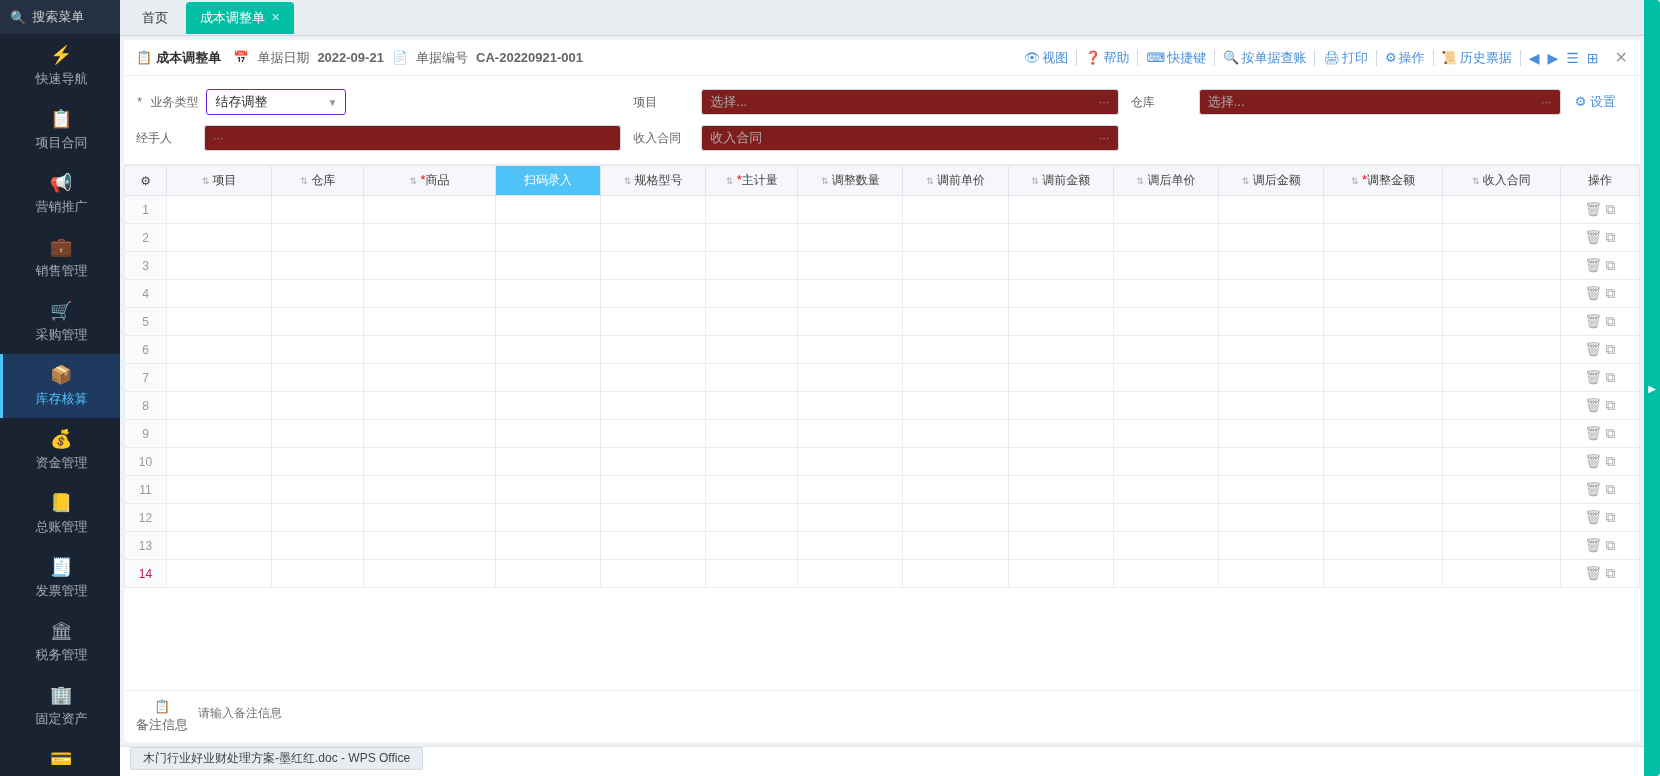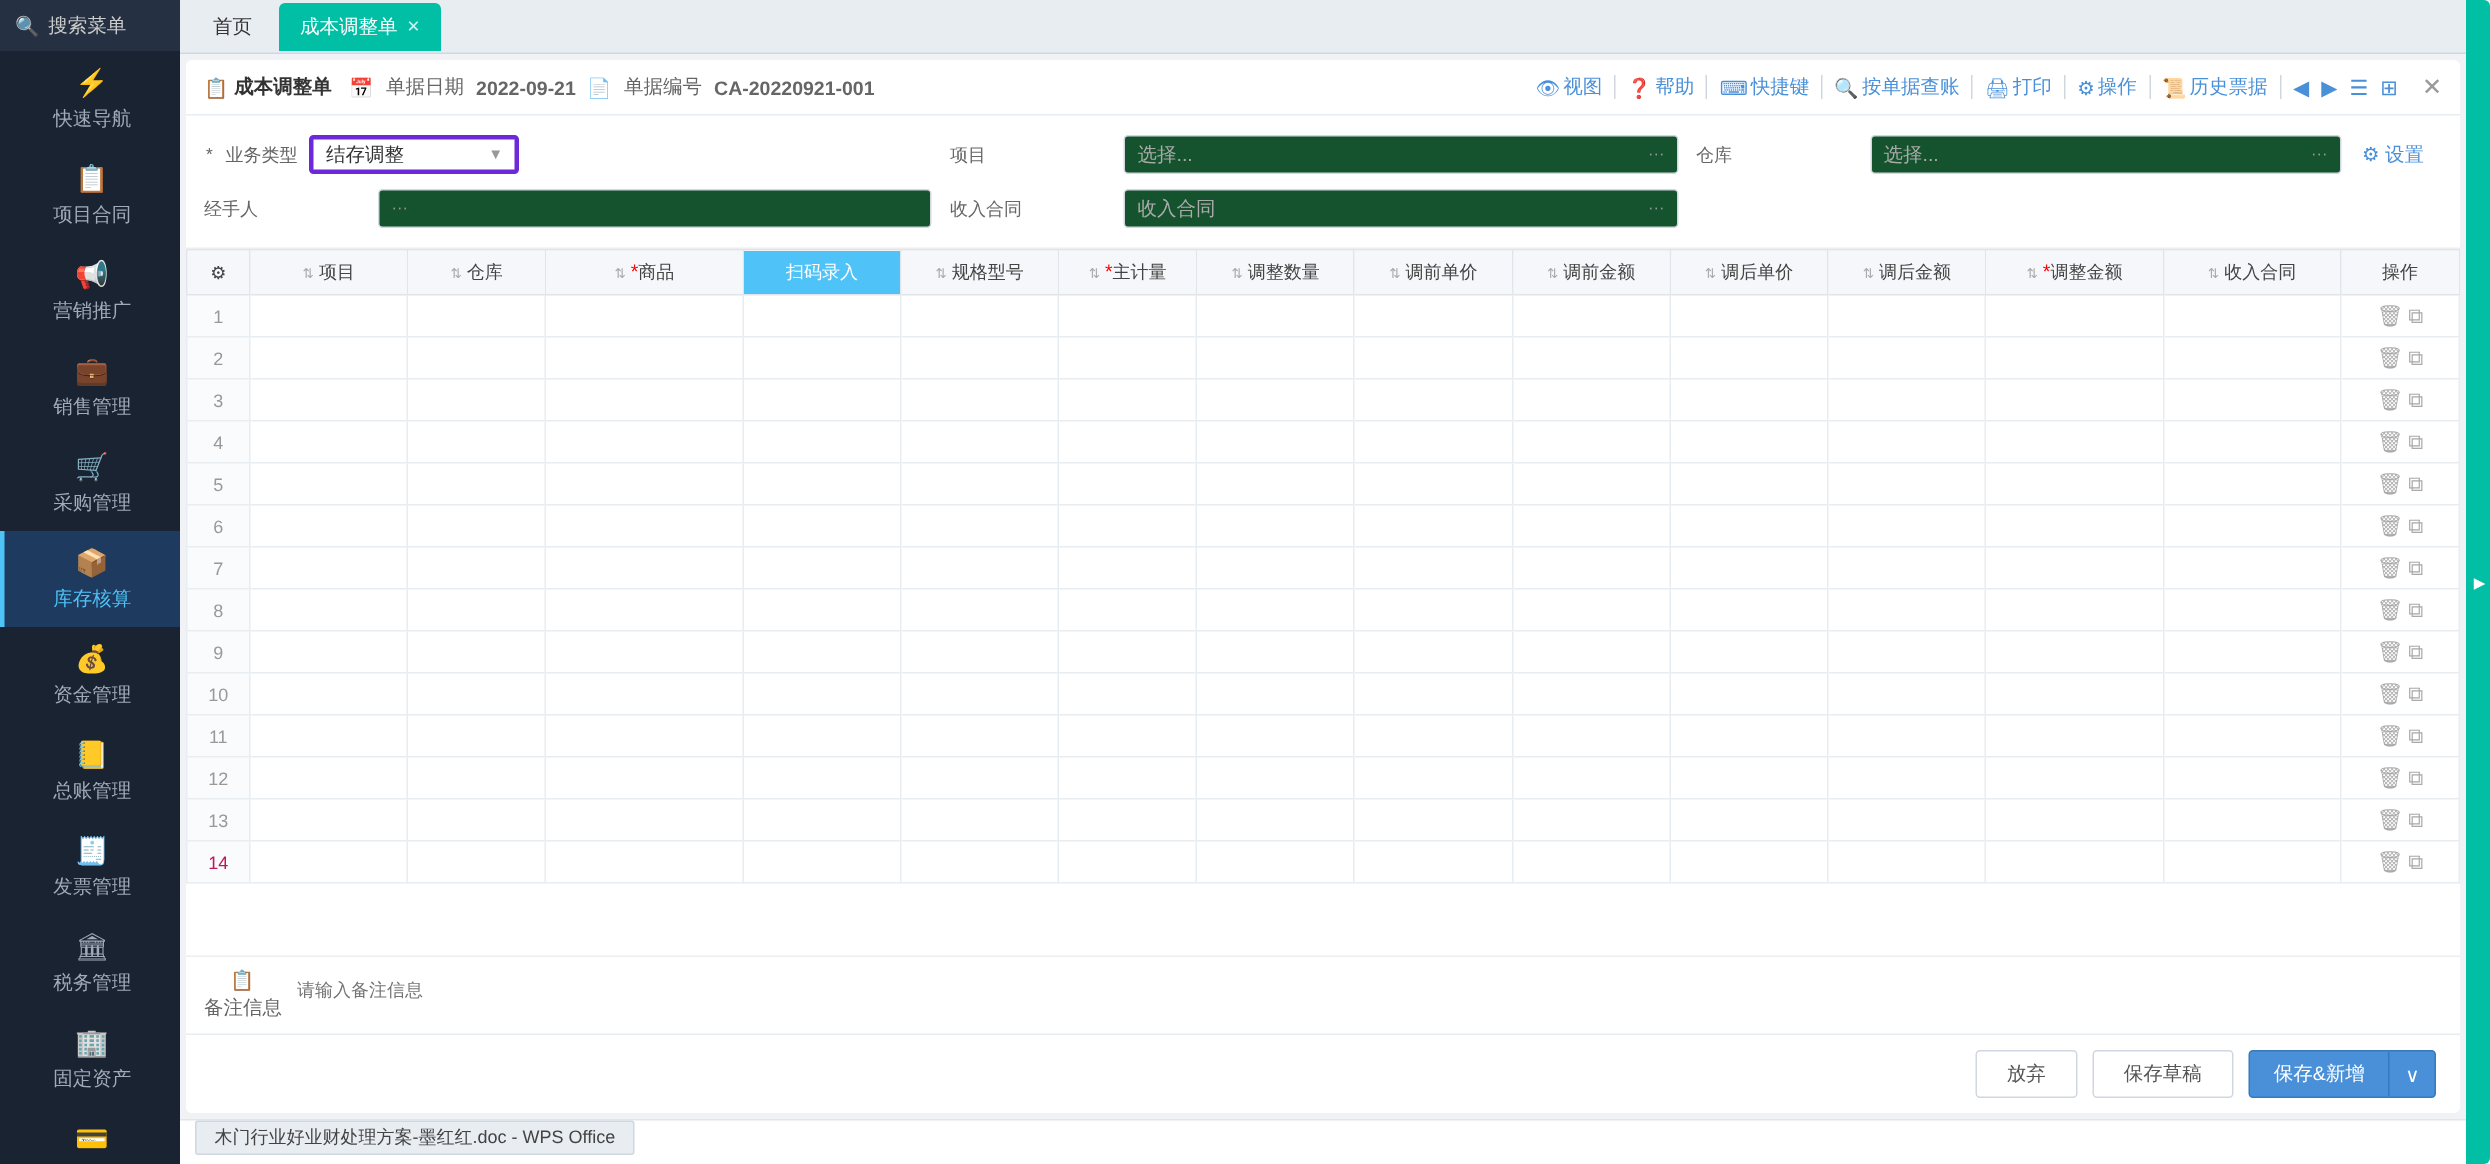--- a/index.html
+++ b/index.html
@@ -144,33 +144,32 @@
       font-size: 12px;
       font-family: Liberation Mono, monospace;
     }
     .form-input {
       flex: 1;
       border: 1px solid #d0d7e0;
       border-radius: 3px;
       padding: 3px 8px;
       font-size: 12px;
       color: #333;
-      background: #14532d;
+      background: #7f1d1d;
       display: flex;
       align-items: center;
       justify-content: space-between;
       min-width: 0;
       height: 26px;
-      margin-left: 48px;
     }
     .form-input .dots { color: #999; font-size: 11px; }
     .form-select {
       display: flex;
       align-items: center;
-      border: 3px solid #6d28d9;
+      border: 1px solid #6d28d9;
       border-radius: 3px;
       padding: 3px 8px;
       font-size: 12px;
       color: #333;
       background: #fff;
       height: 26px;
       min-width: 140px;
     }
     .form-select .val { flex: 1; }
     .form-select .arrow { color: #999; font-size: 10px; }
@@ -788,28 +787,20 @@
     </div>
 
     <div class="notes-section">
       <div class="notes-icon-wrap">
         <span>📋</span>
         <span>备注信息</span>
       </div>
       <input class="notes-input" type="text" placeholder="请输入备注信息" style="">
     </div>
 
-    <div class="form-footer">
-      <button class="btn">放弃</button>
-      <button class="btn">保存草稿</button>
-      <div class="btn-success-split">
-        <span class="main-part">保存&amp;新增</span>
-        <span class="arrow-part">∨</span>
-      </div>
-    </div>
   </div>
 
   <div class="taskbar">
     <div class="taskbar-item">木门行业好业财处理方案-墨红红.doc - WPS Office</div>
   </div>
 </div>
 
 <div class="right-panel">
   <span style="color:white; font-size:10px; writing-mode:vertical-rl;">▶</span>
 </div>

